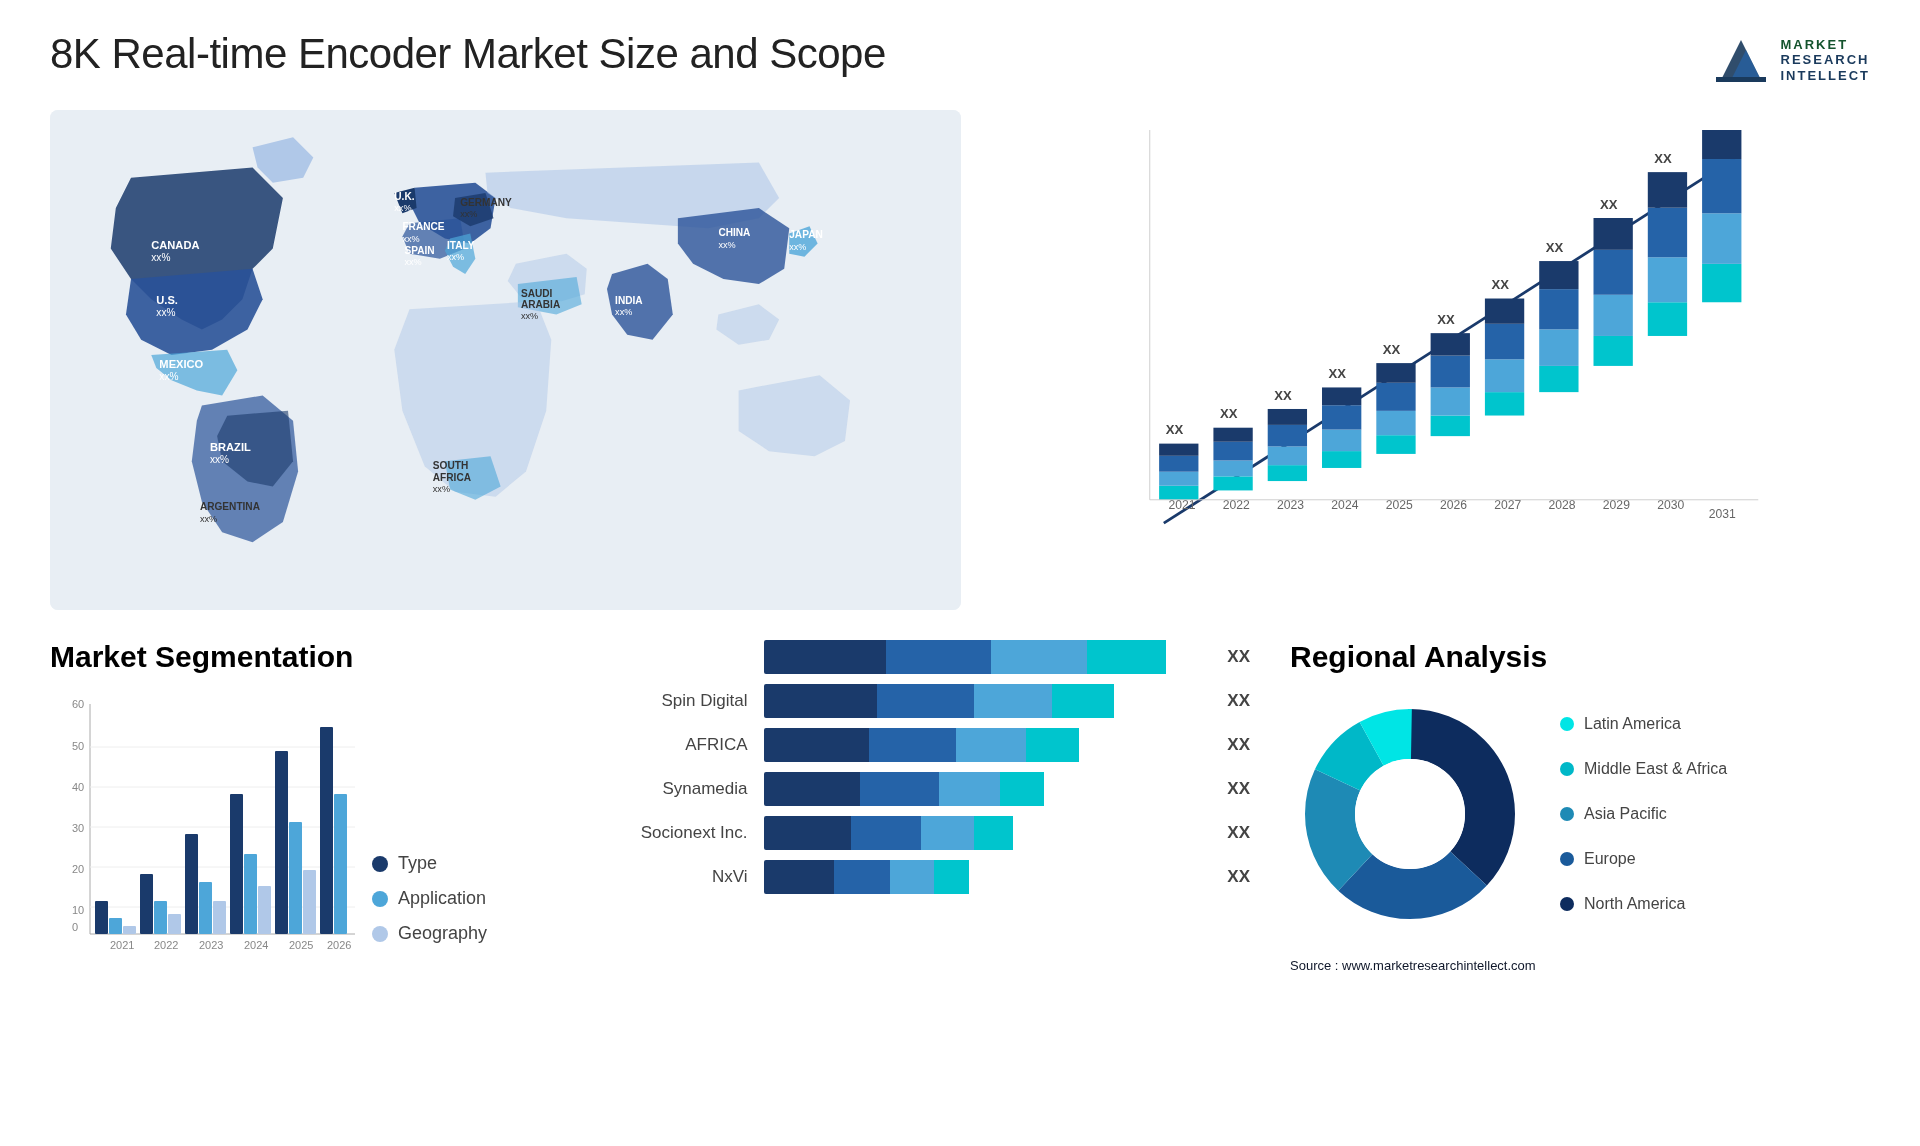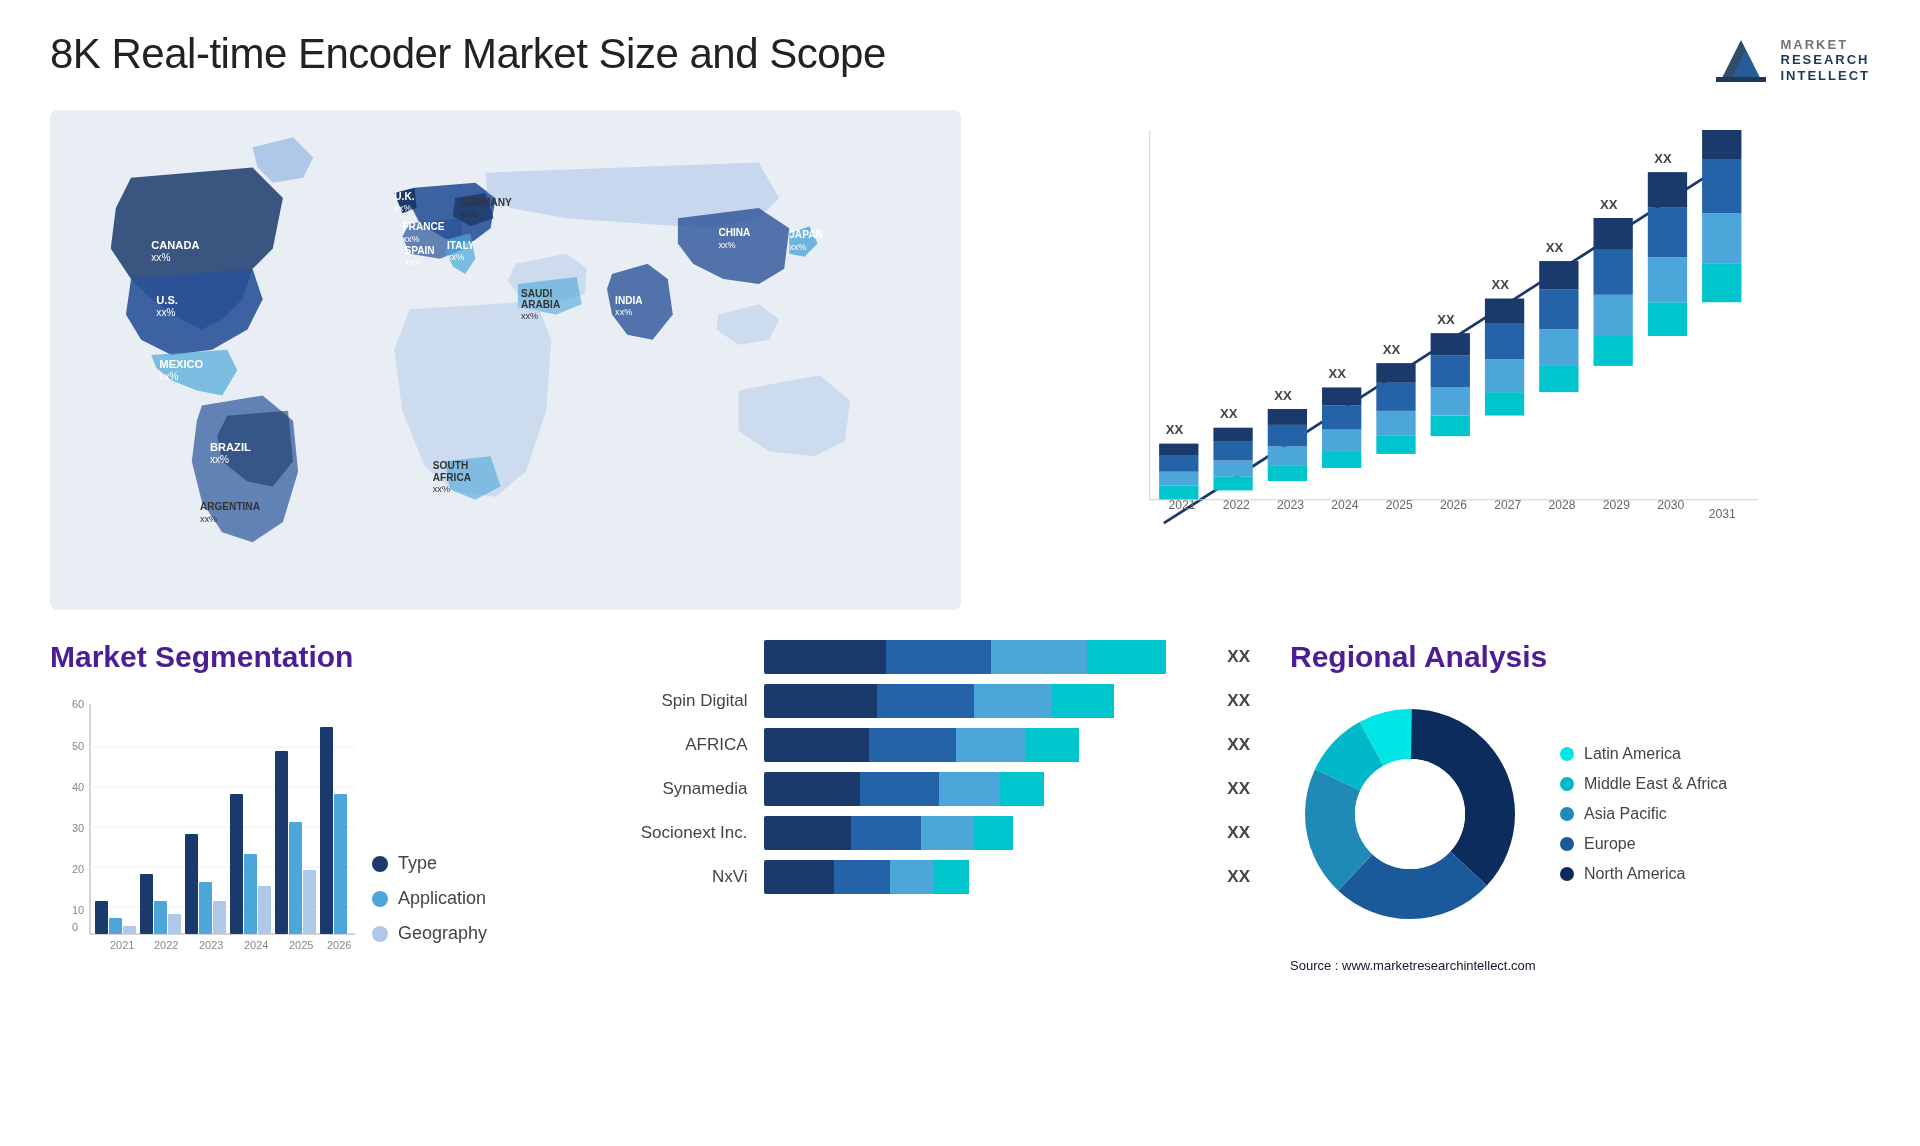--- a/index.html
+++ b/index.html
@@ -38,21 +38,21 @@
     }
     .logo-icon {
       width: 60px;
       height: 60px;
     }
     .logo-text {
       display: flex;
       flex-direction: column;
       line-height: 1.2;
     }
-    .logo-text .brand-market { font-size: 13px; font-weight: 700; color: #737373; letter-spacing: 2px; }
+    .logo-text .brand-market { font-size: 13px; font-weight: 700; color: #14532d; letter-spacing: 2px; }
     .logo-text .brand-research { font-size: 13px; font-weight: 700; color: #1a3a5c; letter-spacing: 2px; }
     .logo-text .brand-intellect { font-size: 13px; font-weight: 700; color: #1a3a5c; letter-spacing: 2px; }
 
     
     .top-section {
       display: flex;
       gap: 40px;
       margin-bottom: 30px;
       height: 500px;
     }
@@ -83,21 +83,21 @@
       align-items: flex-start;
     }
 
     
     .segmentation-section {
       flex: 0.7;
     }
     .section-title {
       font-size: 30px;
       font-weight: 700;
-      color: #4c1d95;
+      color: #000000;
       margin-bottom: 20px;
     }
     .seg-content {
       display: flex;
       gap: 12px;
       align-items: flex-end;
     }
     .seg-legend {
       display: flex;
       flex-direction: column;
@@ -171,21 +171,21 @@
     }
     .donut-container {
       position: relative;
       width: 240px;
       height: 240px;
       flex-shrink: 0;
     }
     .regional-legend {
       display: flex;
       flex-direction: column;
-      gap: 12px;
+      gap: 27px;
     }
     .reg-legend-item {
       display: flex;
       align-items: center;
       gap: 10px;
       font-size: 16px;
       color: #444;
     }
     .reg-legend-dot {
       width: 14px;

